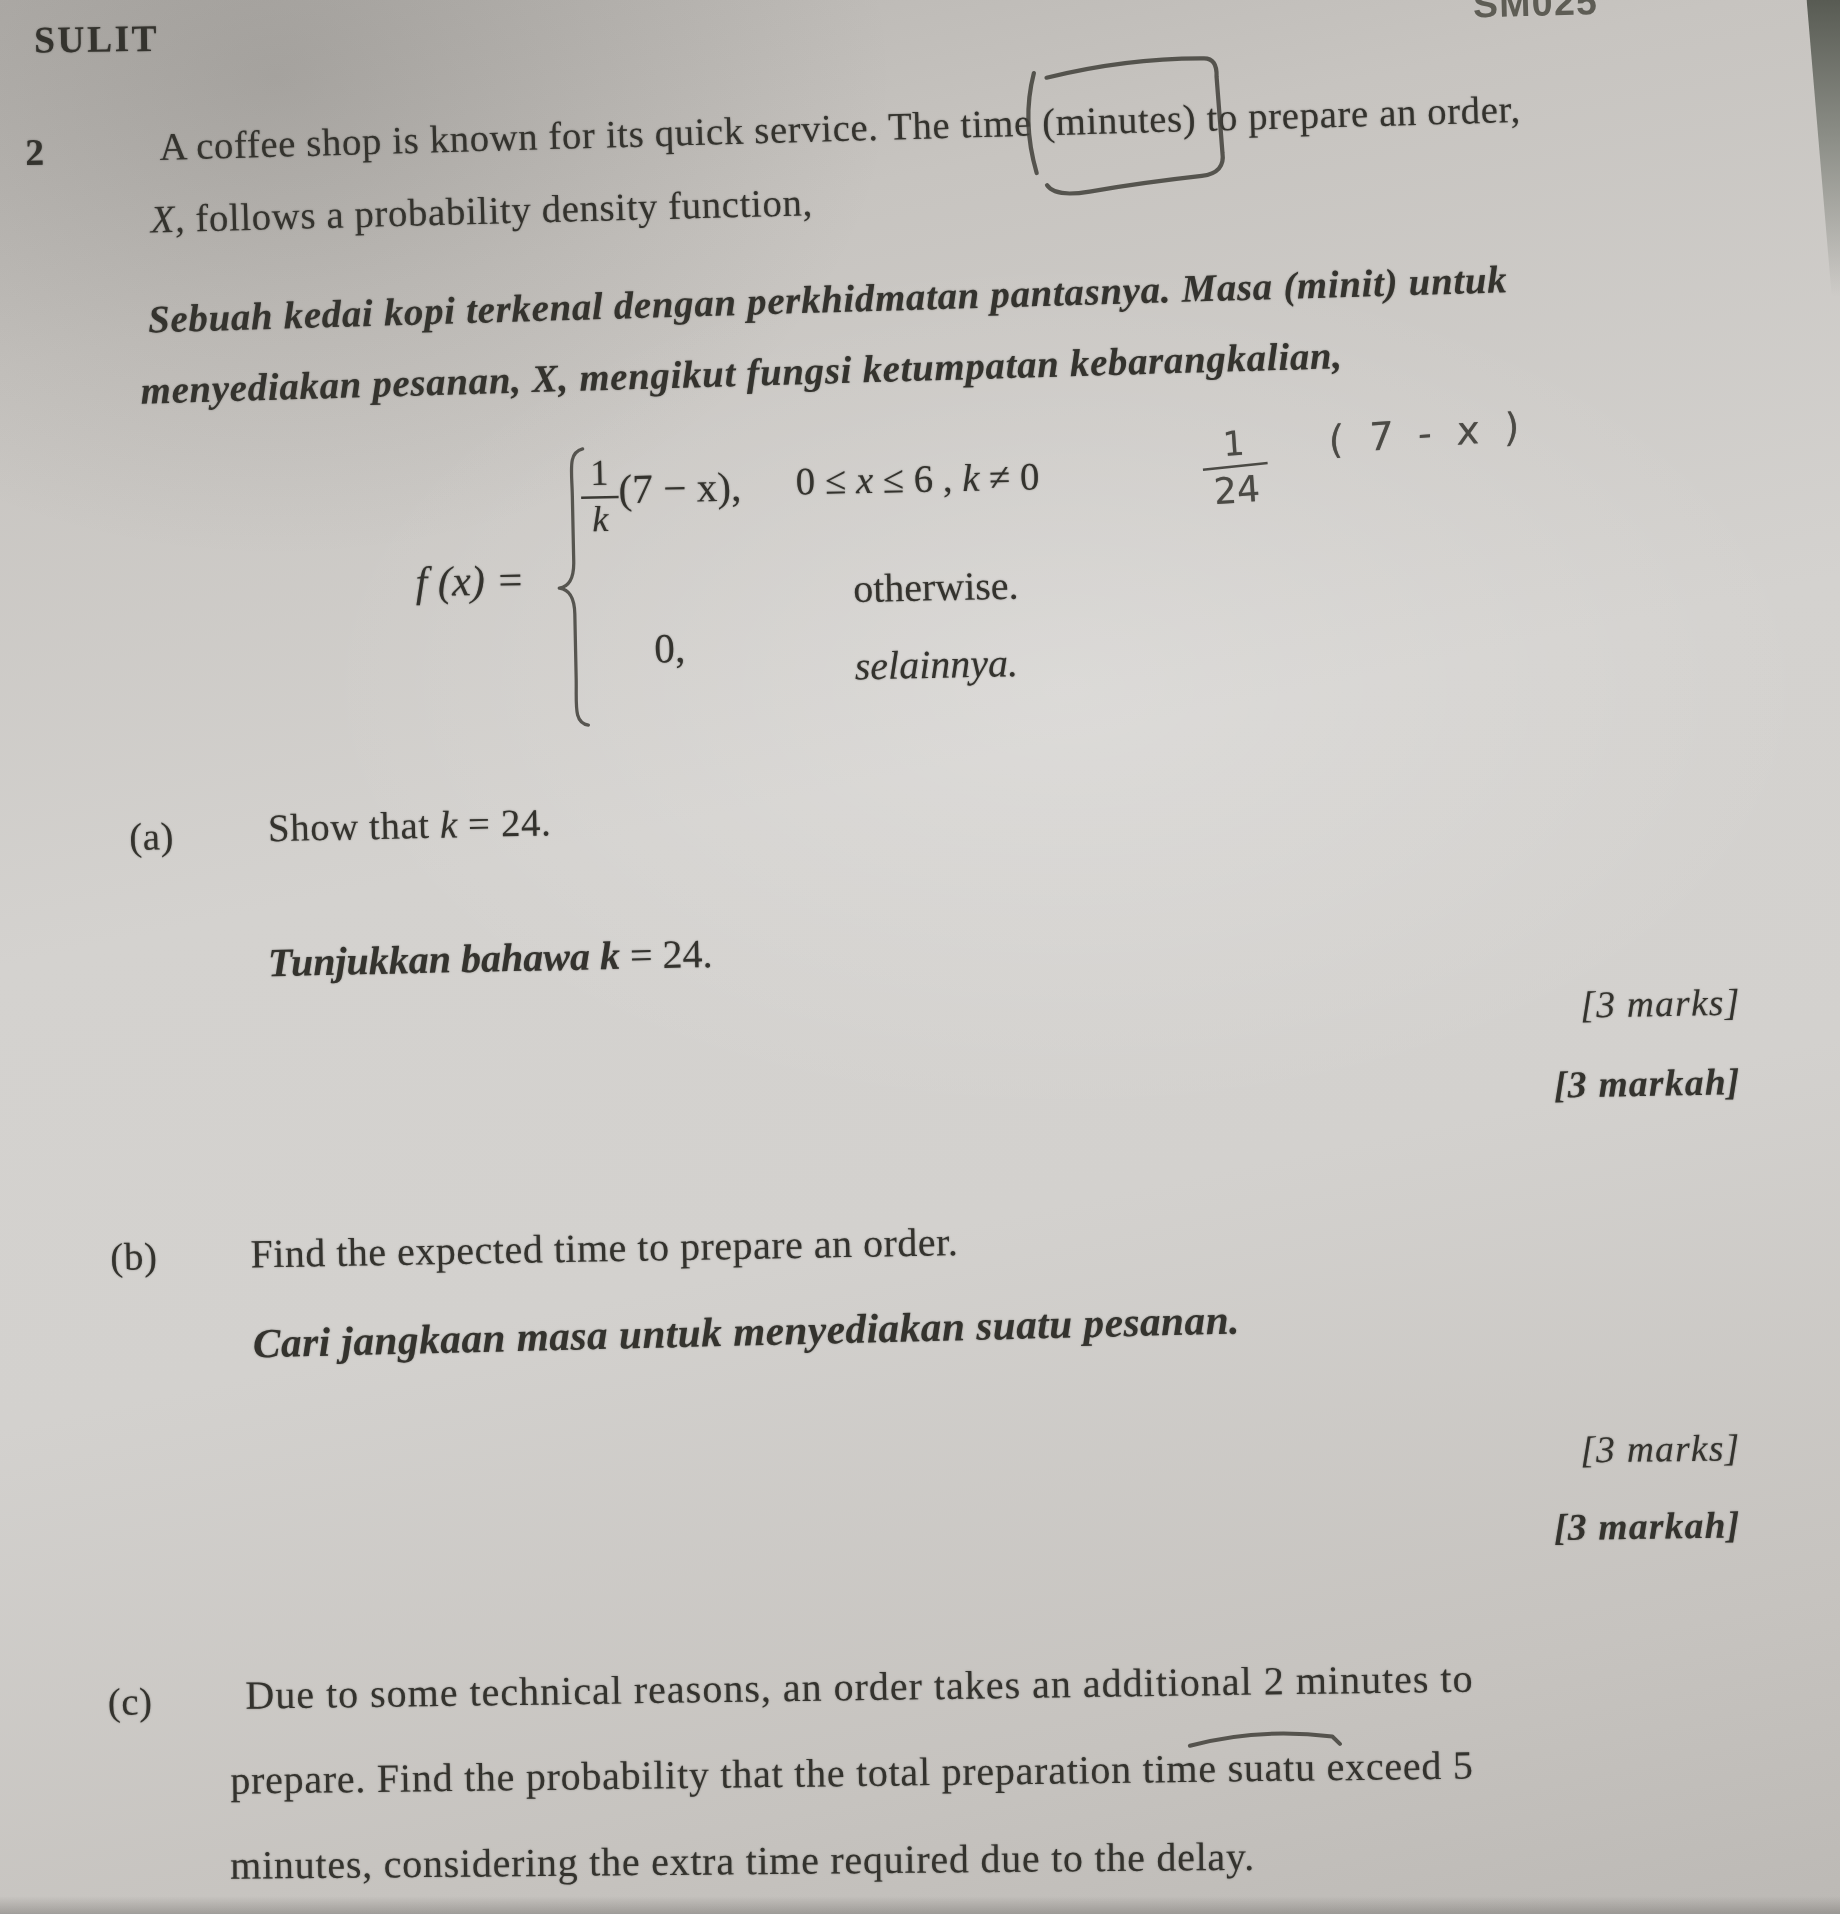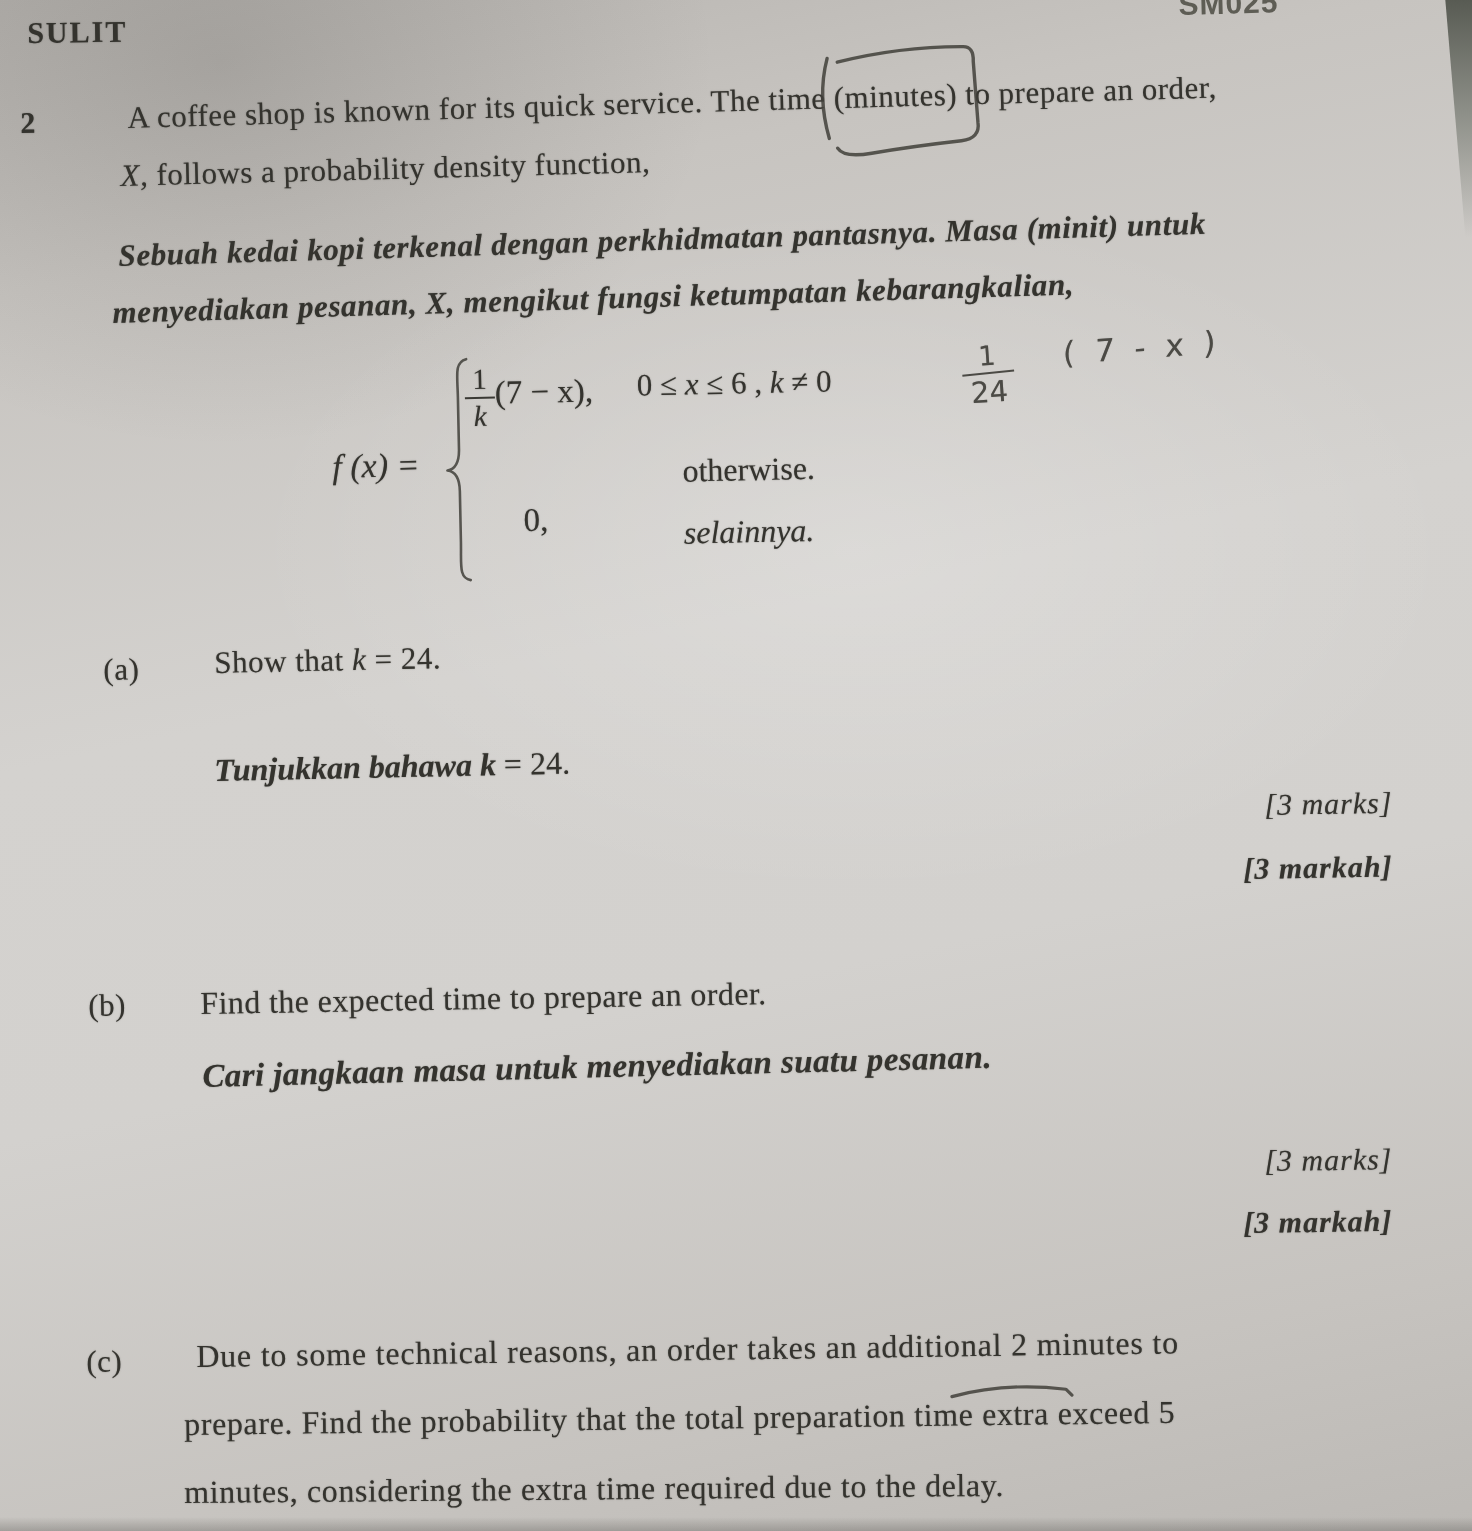--- a/index.html
+++ b/index.html
@@ -126,21 +126,21 @@
   <div class="t bi" style="left:202px;top:1058px;font-size:33px;letter-spacing:0.4px;transform:rotate(-1.4deg);">Cari jangkaan masa untuk menyediakan suatu pesanan.</div>
 
   <div class="t marks" style="right:80px;top:1144px;transform:rotate(-0.8deg);">[3 marks]</div>
   <div class="t marks bold" style="right:80px;top:1206px;transform:rotate(-0.8deg);">[3 markah]</div>
 
   <div class="t sz" style="left:86px;top:1344px;transform:rotate(-0.8deg);">(c)</div>
   <div class="t" style="left:196px;top:1338px;font-size:32px;letter-spacing:0.8px;transform:rotate(-0.8deg);">Due to some technical reasons, an order takes an additional 2 minutes to</div>
   <div class="t" style="left:184px;top:1406px;font-size:32px;letter-spacing:0.6px;transform:rotate(-0.7deg);">
     <span>prepare. Find the probability that the total preparation time</span>
     <span class="inline-rel">
-      <span>extra</span>
+      <span>suatu</span>
       <svg class="ann" style="left:-34px;top:-16px;" width="130" height="20" viewBox="0 0 130 20">
         <path d="M4,16 Q58,2 118,10 L124,16" stroke-width="3.2"></path>
       </svg>
     </span>
     <span>exceed 5</span>
   </div>
   <div class="t" style="left:184px;top:1474px;font-size:32px;letter-spacing:0.6px;transform:rotate(-0.5deg);">minutes, considering the extra time required due to the delay.</div>
 
 </div>
 

